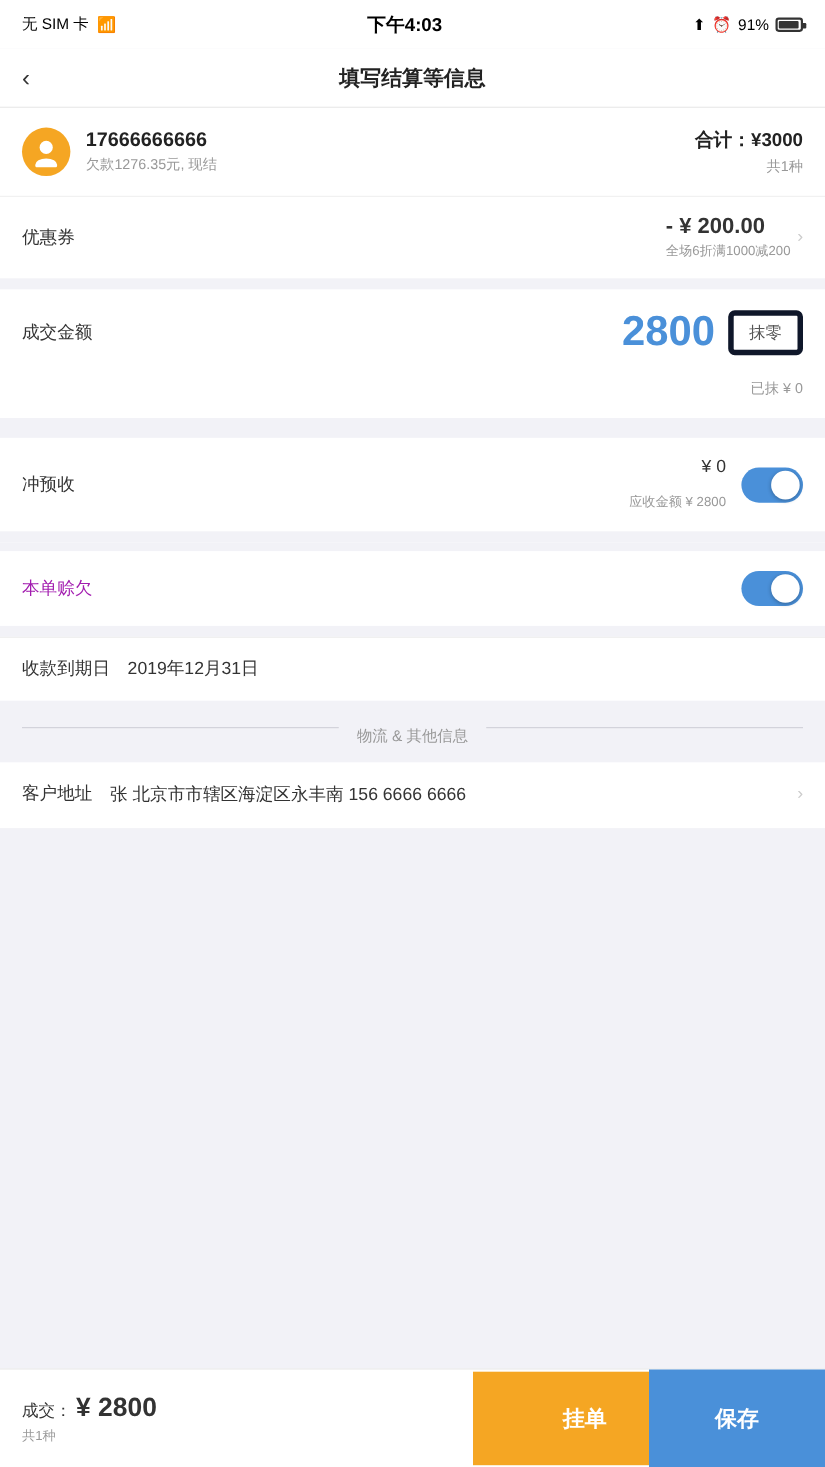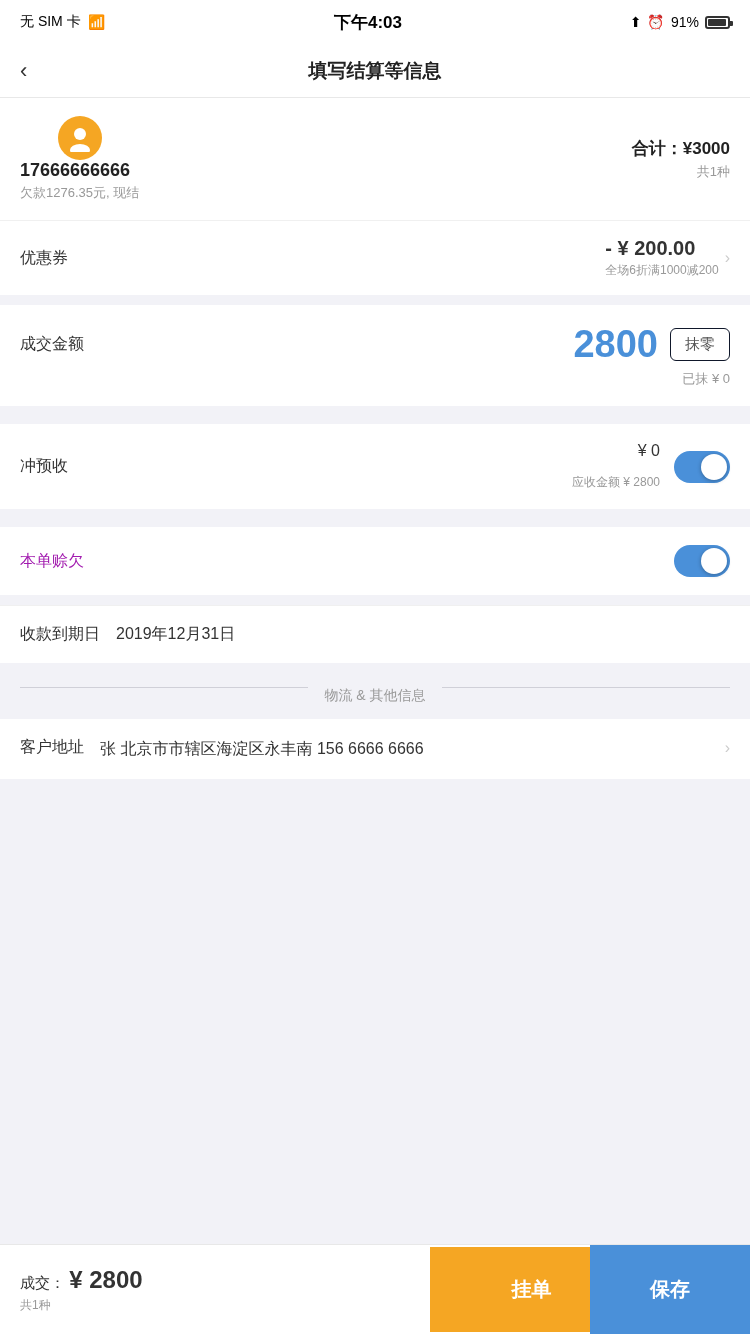--- a/index.html
+++ b/index.html
@@ -90,21 +90,21 @@
     
     .customer-row {
       padding: 18px 20px;
       display: flex;
       align-items: center;
       justify-content: space-between;
     }
     .customer-left {
       display: flex;
       align-items: center;
-      flex-direction: column;
+      gap: 14px;
     }
     .avatar {
       width: 44px; height: 44px;
       border-radius: 50%;
       background: #f5a623;
       display: flex;
       align-items: center;
       justify-content: center;
       color: #fff;
       font-size: 22px;
@@ -138,29 +138,29 @@
     }
     .amount-row {
       display: flex;
       align-items: center;
       justify-content: space-between;
     }
     .amount-label { font-size: 16px; color: #333; }
     .amount-right { display: flex; align-items: center; gap: 12px; }
     .amount-value { font-size: 38px; font-weight: 700; color: #4a90d9; }
     .round-btn {
-      border: 1px solid #0f172a;
+      border: 5px solid #0f172a;
       border-radius: 6px;
       padding: 6px 14px;
       font-size: 15px;
       color: #555;
       background: #fff;
       cursor: pointer;
     }
-    .amount-sub { font-size: 13px; color: #999; text-align: right; margin-top: 4px; }
+    .amount-sub { font-size: 13px; color: #999; text-align: right; margin-top: 20px; }
 
     
     .chong-section {
       background: #fff;
       margin-bottom: 10px;
       padding: 18px 20px;
       border-top: 8px solid #f2f2f7;
     }
     .chong-row {
       display: flex;

